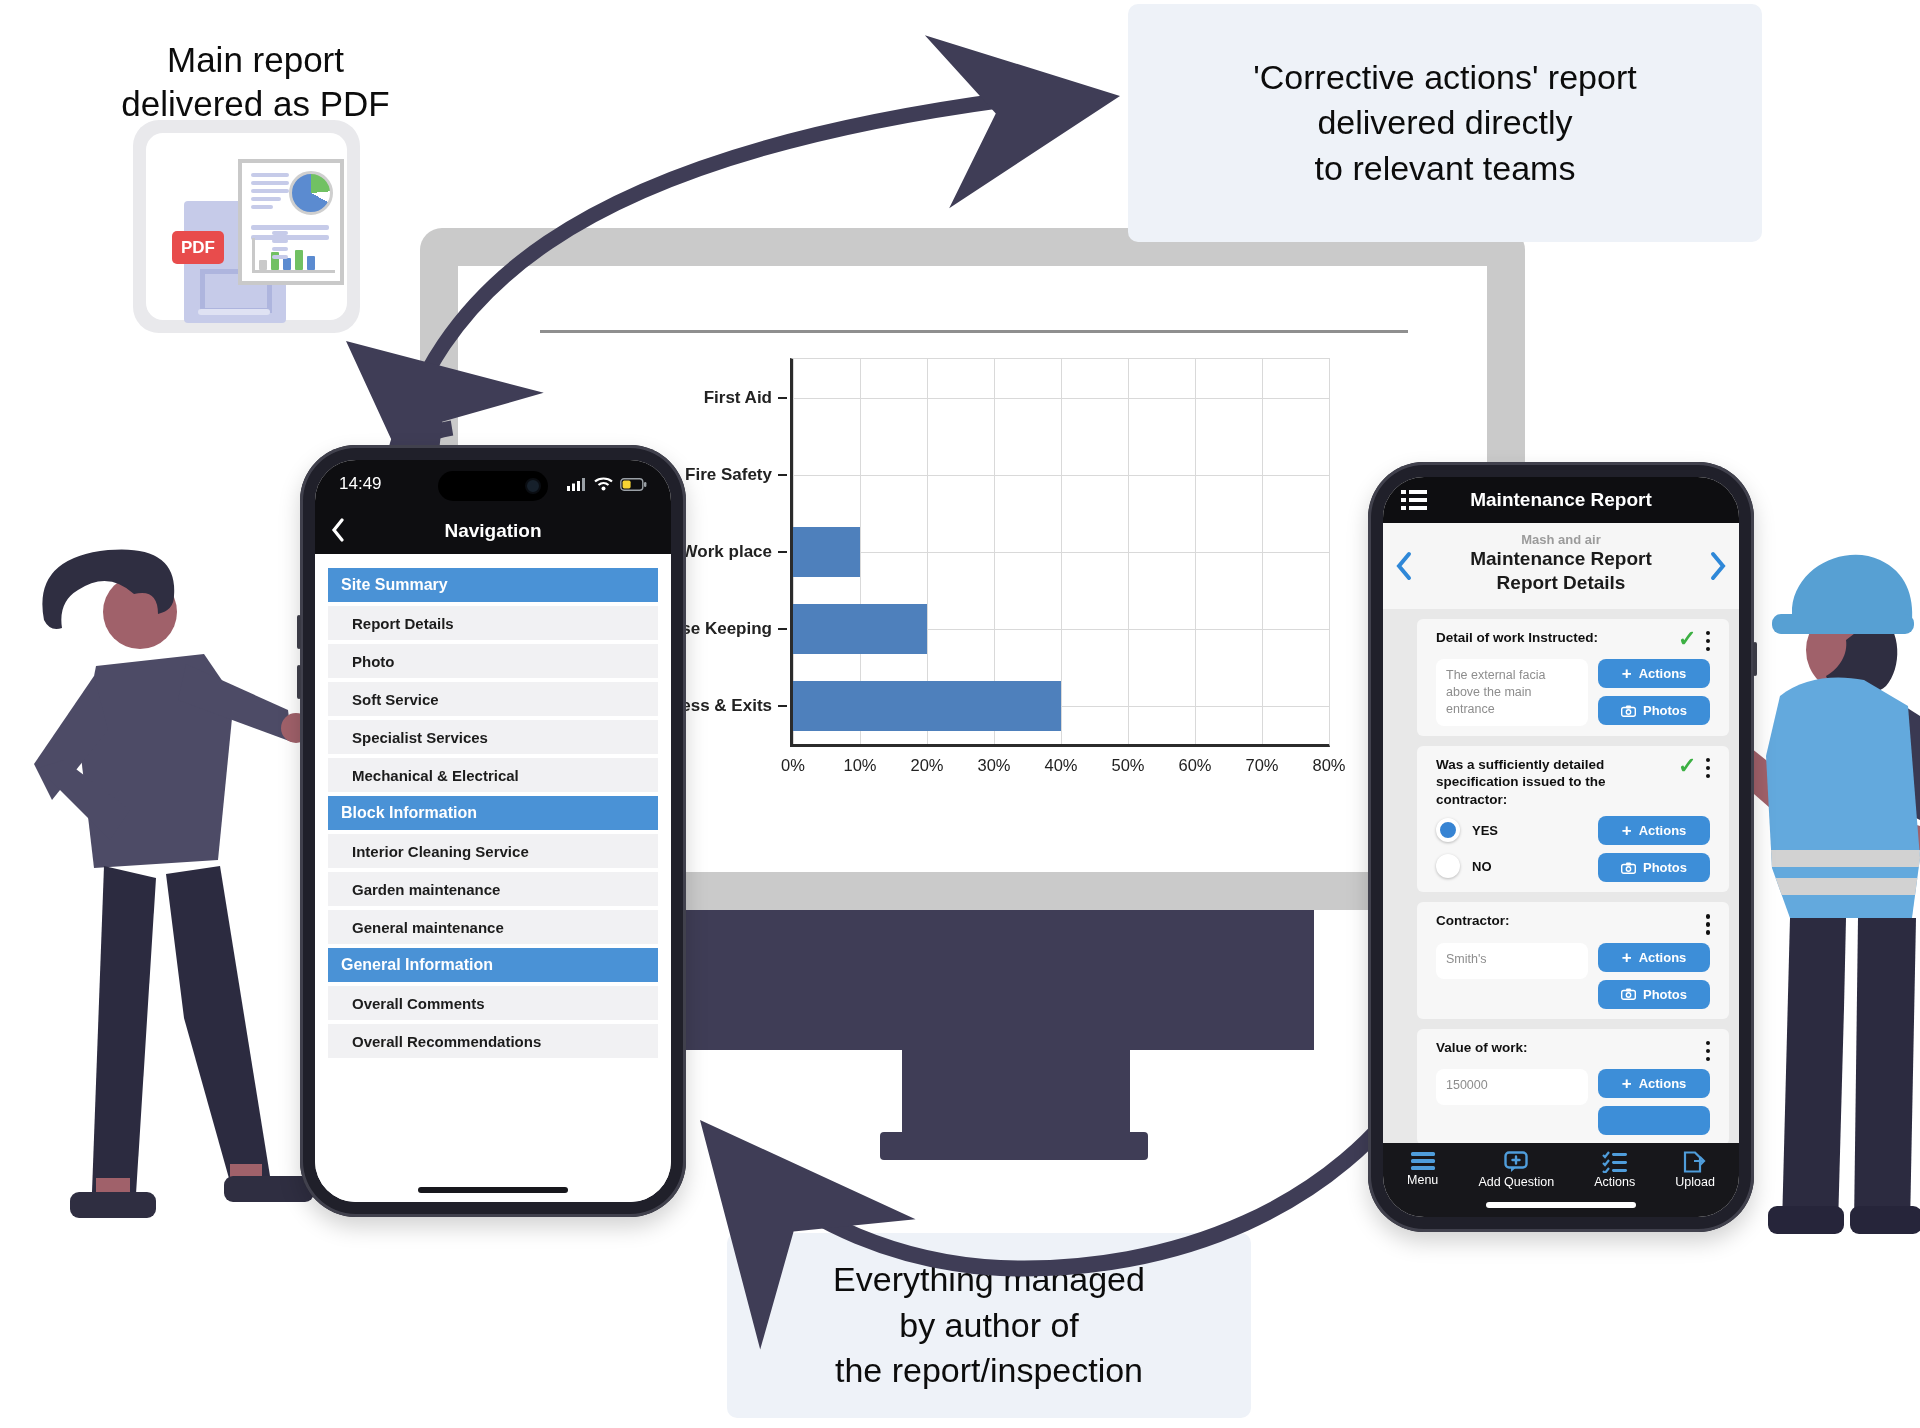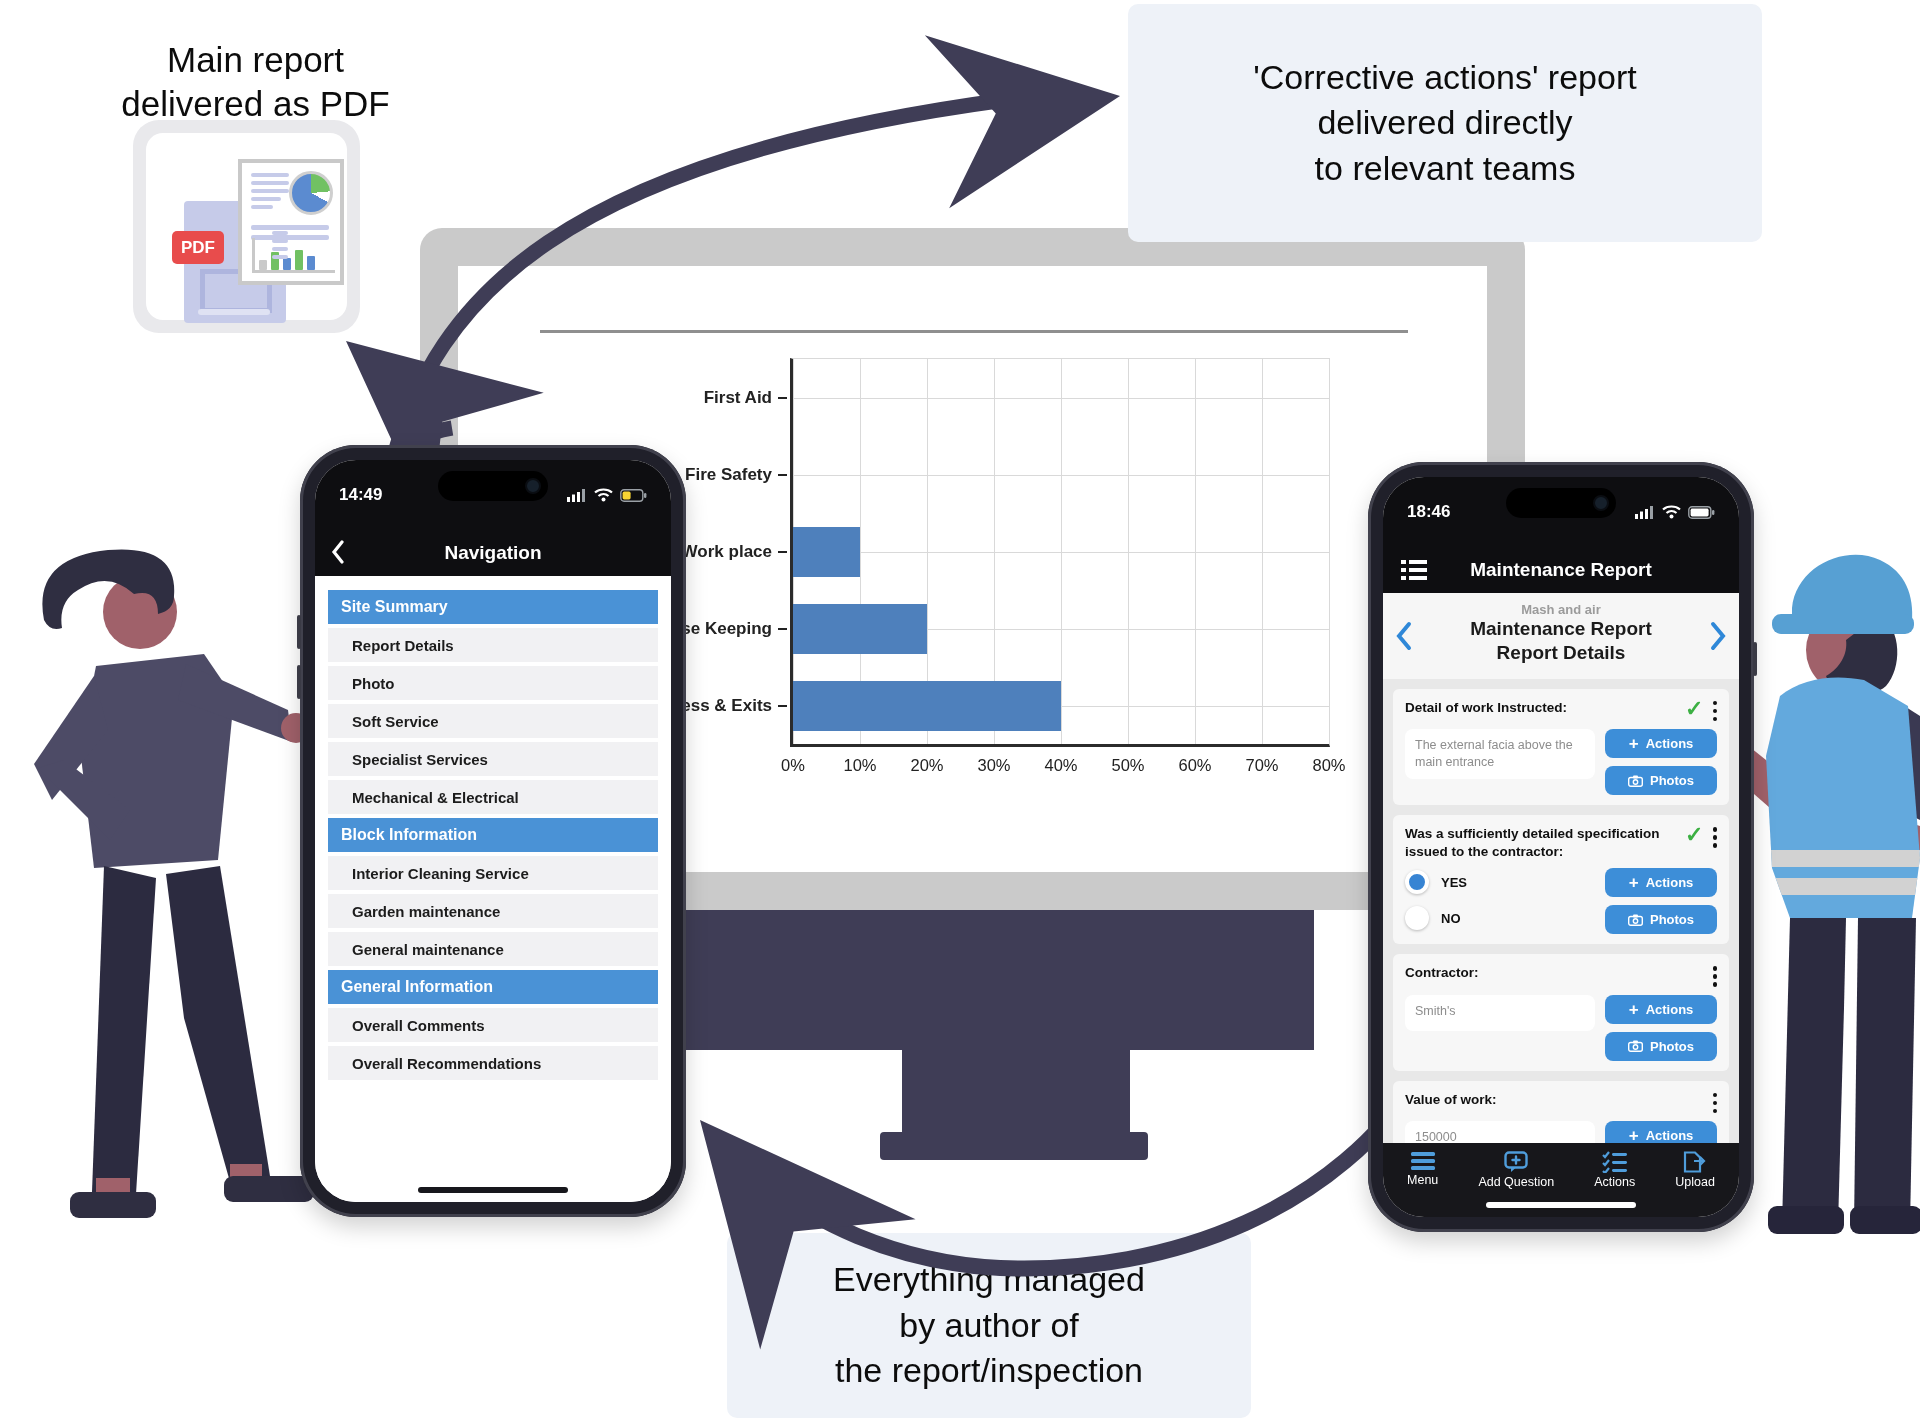--- a/index.html
+++ b/index.html
@@ -54,21 +54,21 @@
   .cat b{font-weight:700;}
   .cat i{display:block;width:9px;height:2px;background:#222;}
   .xtick{position:absolute;top:calc(100% + 12px);transform:translateX(-50%);font-size:16.5px;color:#222;}
 
   
   .phone{position:absolute;background:#20202a;border-radius:56px;padding:15px;
          box-shadow:inset 0 0 0 3px #41414d,0 10px 22px rgba(0,0,0,.18);}
   .screen{width:100%;height:100%;border-radius:41px;overflow:hidden;background:#fff;
           display:flex;flex-direction:column;position:relative;}
   .statusbar{height:48px;background:#0e0e11;color:#fff;display:flex;align-items:center;
-             padding:11px 24px;font-size:17px;font-weight:700;position:relative;flex-shrink:0;}
+             padding:0 24px;font-size:17px;font-weight:400;position:relative;flex-shrink:0;}
   .island{position:absolute;left:50%;top:11px;transform:translateX(-50%);width:110px;height:30px;
           background:#000;border-radius:16px;}
   .island::after{content:"";position:absolute;right:7px;top:7px;width:16px;height:16px;border-radius:50%;
           background:#16202b;border:2px solid #0a0d12;box-sizing:border-box;}
   .sticons{margin-left:auto;display:flex;gap:7px;align-items:center;}
   .appheader{height:46px;background:#0e0e11;color:#fff;display:flex;align-items:center;justify-content:center;
              font-weight:700;font-size:19px;position:relative;flex-shrink:0;}
   .homebar{position:absolute;bottom:9px;left:50%;transform:translateX(-50%);width:150px;height:6px;border-radius:3px;z-index:9;}
   .nub{position:absolute;width:4px;height:34px;background:#3a3a45;border-radius:2px;}
 
@@ -83,21 +83,21 @@
 
   
   #right-phone{left:1368px;top:462px;width:356px;height:740px;}
   .listicon{position:absolute;left:18px;top:12px;}
   .subhead{background:#f6f6f6;padding:9px 14px 13px;text-align:center;position:relative;flex-shrink:0;}
   .site{color:#9b9b9b;font-size:13px;font-weight:700;}
   .repline{font-size:19px;font-weight:700;color:#1b1b1b;line-height:1.28;}
   .chev{position:absolute;top:50%;transform:translateY(-50%);}
   .chev.l{left:12px;} .chev.r{right:12px;}
   .cards{flex:1;background:#e8e8e8;padding:10px;display:flex;flex-direction:column;gap:10px;overflow:hidden;}
-  .card{background:#f7f7f7;border-radius:6px;padding:10px 12px;flex-shrink:0;}
+  .card{background:#f7f7f7;border-radius:6px;padding:10px 19px;flex-shrink:0;margin-left:24px;}
   .card-head{display:flex;align-items:flex-start;}
   .q{font-size:13.5px;font-weight:700;color:#101010;flex:1;line-height:1.3;padding-right:6px;}
   .check{color:#3cb043;font-size:22px;font-weight:700;margin-right:9px;line-height:.9;}
   .kebab{display:flex;flex-direction:column;gap:3.5px;padding-top:2px;}
   .kebab i{width:4.5px;height:4.5px;border-radius:50%;background:#101010;}
   .card-body{display:flex;margin-top:8px;gap:10px;align-items:flex-start;}
   .field{flex:1;background:#fff;border-radius:8px;padding:8px 10px;font-size:12.5px;color:#8d8d8d;
          line-height:1.35;min-height:20px;}
   .btncol{display:flex;flex-direction:column;gap:8px;width:112px;flex-shrink:0;}
   .btn{height:29px;background:#3d8ed8;border-radius:8px;color:#fff;font-weight:700;font-size:13px;
@@ -325,42 +325,20 @@
         <div class="nrow itm">Overall Comments</div>
         <div class="nrow itm">Overall Recommendations</div>
       </div>
       <div class="homebar"></div>
     </div>
   </div>
 
   <div id="right-phone" class="phone">
     <div class="nub" style="right:-3px;top:180px"></div>
     <div class="screen">
-      <div class="statusbar">
-        <span>18:46</span>
-        <div class="island"></div>
-        <div class="sticons">
-          <svg width="20" height="14" viewBox="0 0 20 14">
-            <rect x="0" y="9" width="3" height="5" fill="#fff"></rect>
-              <rect x="5" y="6.5" width="3" height="7.5" fill="#fff"></rect>
-            <rect x="10" y="4" width="3" height="10" fill="#fff"></rect>
-              <rect x="15" y="1" width="3" height="13" fill="#9aa0a6"></rect>
-          </svg>
-          <svg width="19" height="14" viewBox="0 0 19 14">
-            <path d="M1 4.5 C5.5 0.5 13.5 0.5 18 4.5" stroke="#fff" stroke-width="2.2" fill="none"></path>
-            <path d="M4.5 8 C7.5 5.4 11.5 5.4 14.5 8" stroke="#fff" stroke-width="2.2" fill="none"></path>
-            <circle cx="9.5" cy="11.5" r="2" fill="#fff"></circle>
-          </svg>
-          <svg width="27" height="13" viewBox="0 0 27 13">
-            <rect x="0.8" y="0.8" width="22" height="11.4" rx="3.2" stroke="#9aa0a6" stroke-width="1.4" fill="none"></rect>
-            <rect x="2.6" y="2.6" width="18" height="7.8" rx="1.6" fill="#fff"></rect>
-            <rect x="24" y="4" width="2.4" height="5" rx="1.2" fill="#9aa0a6"></rect>
-          </svg>
-        </div>
-      </div>
       <div class="appheader">
         <svg class="listicon" width="26" height="22" viewBox="0 0 26 22">
           <rect x="0" y="1" width="5" height="4" fill="#fff"></rect>
             <rect x="8" y="1" width="18" height="4" fill="#fff"></rect>
           <rect x="0" y="9" width="5" height="4" fill="#fff"></rect>
             <rect x="8" y="9" width="18" height="4" fill="#fff"></rect>
           <rect x="0" y="17" width="5" height="4" fill="#fff"></rect>
             <rect x="8" y="17" width="18" height="4" fill="#fff"></rect>
         </svg>
         <span>Maintenance Report</span>

